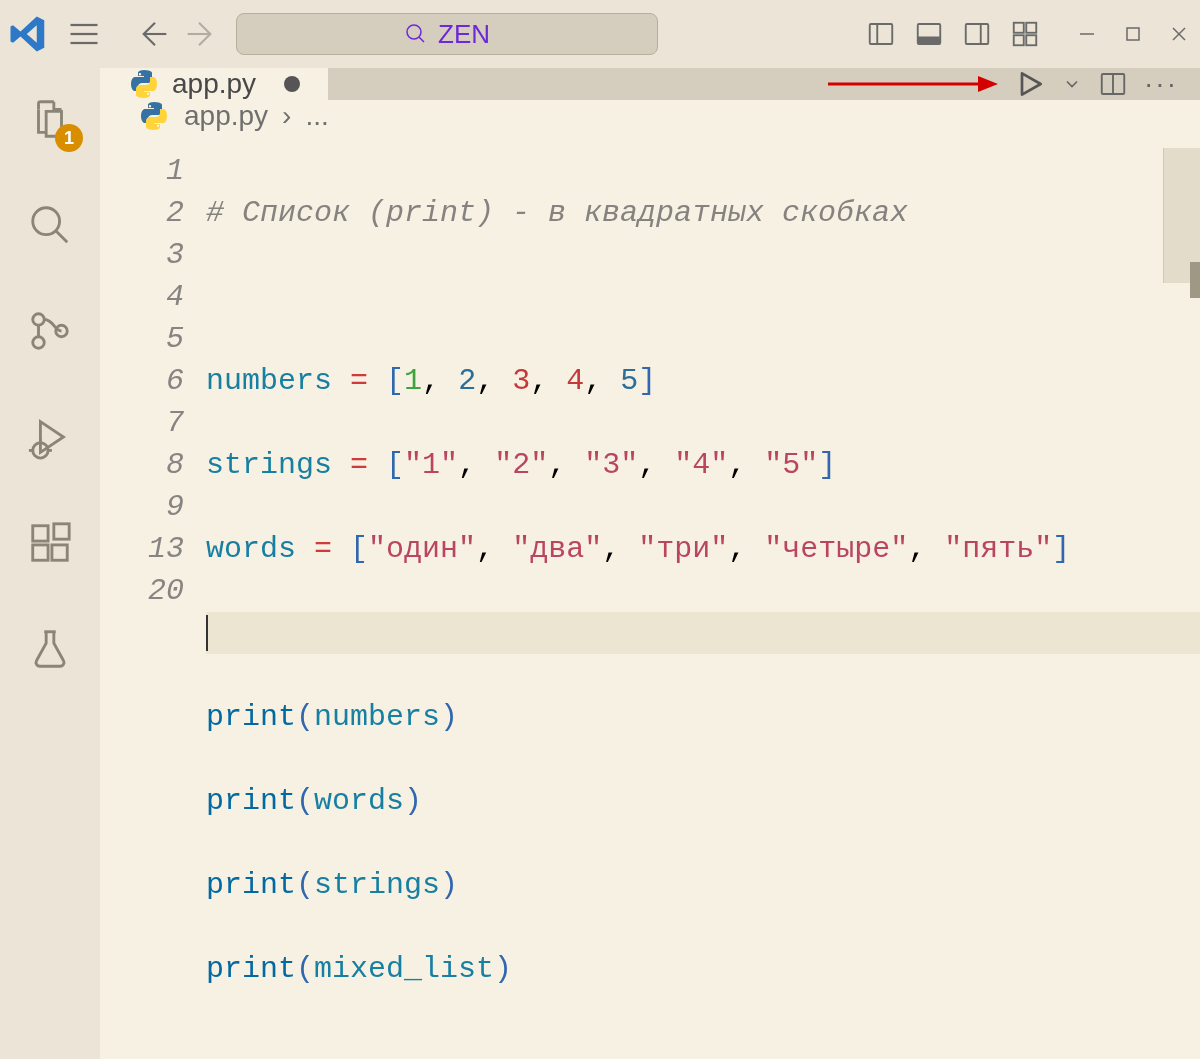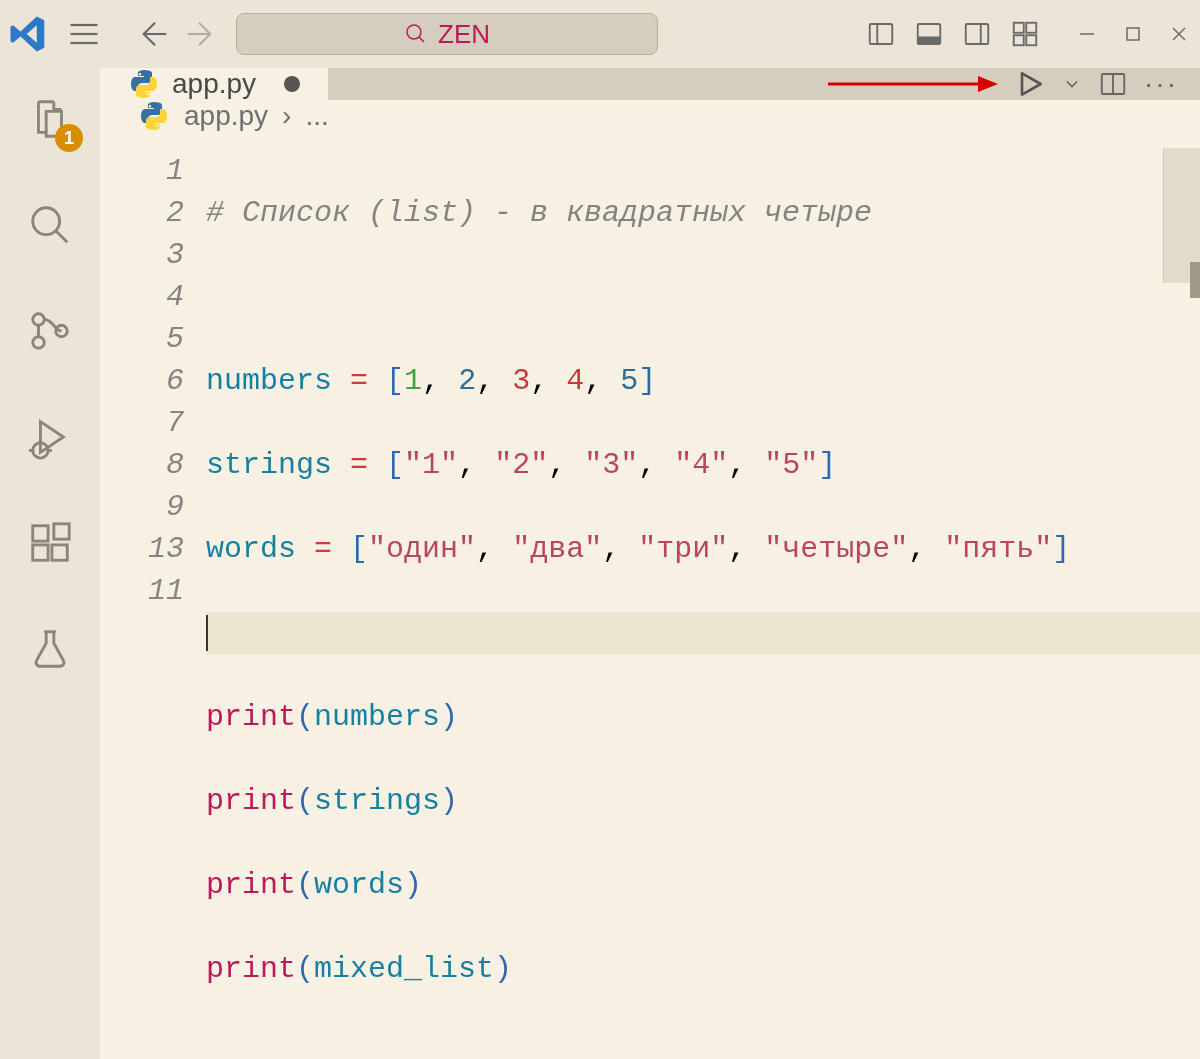--- a/index.html
+++ b/index.html
@@ -21,21 +21,21 @@
     --false:#ae7700;
     --orange-badge:#d98e00;
     --tab-border:#777;
   }
   html,body{margin:0;padding:0;width:1200px;height:1059px;background:var(--bg);font-family:"Segoe UI",Arial,sans-serif;overflow:hidden;}
   .titlebar{display:flex;align-items:center;height:68px;padding:0 8px;gap:8px;}
   .ic{display:inline-flex;align-items:center;justify-content:center;color:var(--txt);}
   .svgico{fill:none;stroke:currentColor;stroke-width:1.5;}
   .menu-btn{padding:6px 10px;cursor:pointer;}
   .nav-arrows{display:flex;gap:10px;margin-left:18px;}
-  .search-box{flex:0 0 420px;height:40px;margin-left:12px;border:1px solid #b7ae9b;border-radius:8px;background:var(--bg-darker);display:flex;align-items:center;justify-content:center;gap:10px;color:#be185d;font-size:26px;}
+  .search-box{flex:0 0 420px;height:40px;margin-left:12px;border:1px solid #b7ae9b;border-radius:8px;background:var(--bg-darker);display:flex;align-items:center;justify-content:center;gap:10px;color:#6d28d9;font-size:26px;}
   .title-right{margin-left:auto;display:flex;align-items:center;gap:18px;padding-right:4px;}
   .winctl{display:flex;gap:28px;margin-left:20px;color:#8a8a8a;}
   .body-area{display:flex;height:calc(1059px - 68px);}
   .activity-bar{width:100px;display:flex;flex-direction:column;align-items:center;padding-top:28px;gap:56px;color:#8b8578;}
   .activity-item{position:relative;cursor:pointer;}
   .badge{position:absolute;bottom:-6px;right:-10px;width:28px;height:28px;border-radius:50%;background:var(--orange-badge);color:#fff;font-size:18px;font-weight:700;display:flex;align-items:center;justify-content:center;}
   .main-col{flex:1;display:flex;flex-direction:column;}
   .tab-row{height:64px;display:flex;align-items:stretch;background:var(--bg-darker);}
   .tab{display:flex;align-items:center;gap:12px;padding:0 28px;background:var(--bg-editor);font-size:28px;color:#484848;}
   .tab-dirty{width:16px;height:16px;border-radius:50%;background:#555;margin-left:16px;}
@@ -48,21 +48,21 @@
   .code{flex:1;padding:18px 0 0 0;white-space:pre;}
   .code .c{color:var(--comment);font-style:italic;}
   .code .s{color:var(--string);}
   .code .ng{color:var(--number-green);}
   .code .nb{color:var(--number-blue);}
   .code .nr{color:var(--number-red);}
   .code .br{color:var(--bracket);}
   .code .br2{color:#b26b00;}
   .code .eq{color:var(--eq);}
   .code .kw2{color:var(--false);}
-  .code .fn{color:#be185d;}
+  .code .fn{color:#0369a1;}
   .code .id{color:var(--keyword);margin-top:40px;}
   .cursor{border-left:2px solid #333;height:36px;display:inline-block;vertical-align:middle;}
   .hl-line{background:#ece5d2;}
   .minimap{position:absolute;top:16px;right:0;width:36px;height:135px;border-left:1px solid #cfc8b7;background:#e3dccb;}
   .minimap-slice{position:absolute;right:0;top:130px;width:10px;height:36px;background:#9f9884;}
   .py-icon{width:32px;height:32px;}
 </style>
 </head>
 <body>
 
@@ -253,32 +253,32 @@
         <div>1</div>
         <div>2</div>
         <div>3</div>
         <div>4</div>
         <div>5</div>
         <div>6</div>
         <div>7</div>
         <div>8</div>
         <div>9</div>
         <div>13</div>
-        <div>11</div>
+        <div>20</div>
       </div>
       <div class="code">
-<div><span class="c"># Список (list) - в квадратных четыре</span></div>
+<div><span class="c"># Список (print) - в квадратных скобках</span></div>
 <div> </div>
 <div><span class="id">numbers</span> <span class="eq">=</span> <span class="br">[</span><span class="ng">1</span>, <span class="nb">2</span>, <span class="nr">3</span>, <span class="nr">4</span>, <span class="nb">5</span><span class="br">]</span></div>
 <div><span class="id">strings</span> <span class="eq">=</span> <span class="br">[</span><span class="s">"1"</span>, <span class="s">"2"</span>, <span class="s">"3"</span>, <span class="s">"4"</span>, <span class="s">"5"</span><span class="br">]</span></div>
 <div><span class="id">words</span> <span class="eq">=</span> <span class="br">[</span><span class="s">"один"</span>, <span class="s">"два"</span>, <span class="s">"три"</span>, <span class="s">"четыре"</span>, <span class="s">"пять"</span><span class="br">]</span></div>
 <div class="hl-line"><span class="cursor"></span></div>
 <div><span class="fn">print</span><span class="br">(</span><span class="id">numbers</span><span class="br">)</span></div>
+<div><span class="fn">print</span><span class="br">(</span><span class="id">words</span><span class="br">)</span></div>
 <div><span class="fn">print</span><span class="br">(</span><span class="id">strings</span><span class="br">)</span></div>
-<div><span class="fn">print</span><span class="br">(</span><span class="id">words</span><span class="br">)</span></div>
 <div><span class="fn">print</span><span class="br">(</span><span class="id">mixed_list</span><span class="br">)</span></div>
       </div>
       <div class="minimap"></div>
       <div class="minimap-slice"></div>
     </div>
 
   </div>
 </div>
 
 </body></html>

